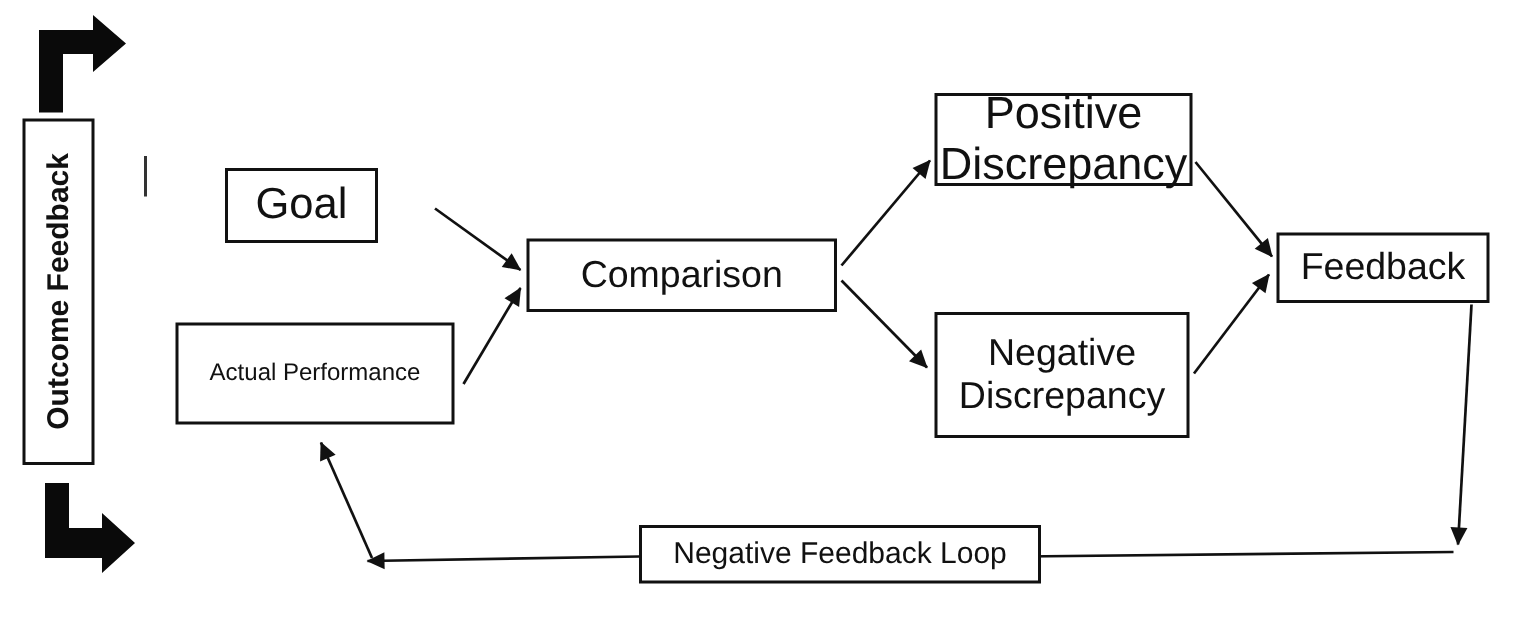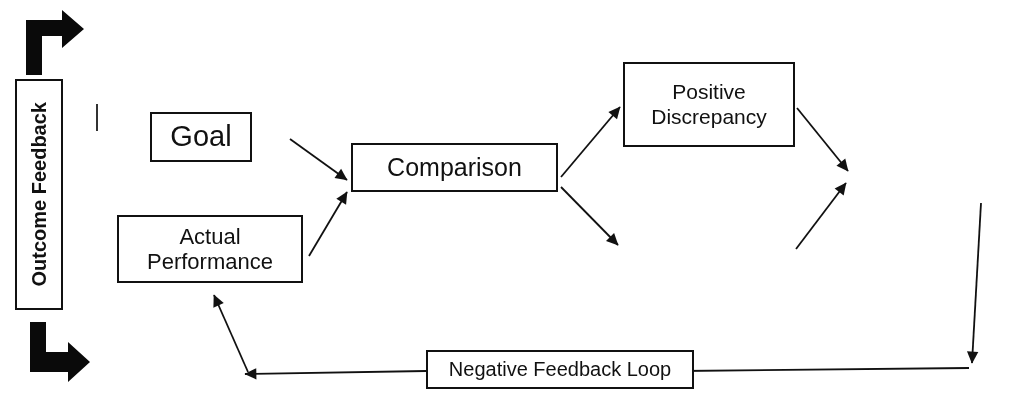--- a/index.html
+++ b/index.html
@@ -32,23 +32,23 @@
   .node-outcome {
     left: 15px; top: 79px; width: 48px; height: 231px;
     font-size: 20px; font-weight: 600;
   }
   .vtext {
     writing-mode: vertical-rl;
     transform: rotate(180deg);
     white-space: nowrap;
   }
   .node-goal      { left: 150px; top: 112px; width: 102px; height: 50px; font-size: 29px; }
-  .node-actual    { left: 117px; top: 215px; width: 186px; height: 68px; font-size: 22px; }
-  .node-compare   { left: 351px; top: 143px; width: 207px; height: 49px; font-size: 25px; }
-  .node-posdisc   { left: 623px; top:  62px; width: 172px; height: 85px; font-size: 21px; }
+  .node-actual    { left: 117px; top: 215px; width: 186px; height: 68px; font-size: 16px; }
+  .node-compare   { left: 351px; top: 159px; width: 207px; height: 49px; font-size: 25px; }
+  .node-posdisc   { left: 623px; top:  62px; width: 172px; height: 62px; font-size: 30px; }
   .node-negdisc   { left: 623px; top: 208px; width: 170px; height: 84px; font-size: 25px; }
   .node-feedback  { left: 851px; top: 155px; width: 142px; height: 47px; font-size: 25px; }
   .node-nfl       { left: 426px; top: 350px; width: 268px; height: 39px; font-size: 20px; }
   .node-label { padding: 0 6px; }
   .stray-mark {
     position: absolute;
     left: 96px; top: 104px;
     width: 2px; height: 27px;
     background: #333333;
   }
@@ -95,19 +95,25 @@
   </div>
 
   <div class="node node-compare">
     <span class="node-label">Comparison</span>
   </div>
 
   <div class="node node-posdisc">
     <span class="node-label">Positive Discrepancy</span>
   </div>
 
+  <div class="node node-negdisc">
+    <span class="node-label">Negative Discrepancy</span>
+  </div>
 
+  <div class="node node-feedback">
+    <span class="node-label">Feedback</span>
+  </div>
 
   <div class="node node-nfl">
     <span class="node-label">Negative Feedback Loop</span>
   </div>
 
 </div>
 
 </body></html>

